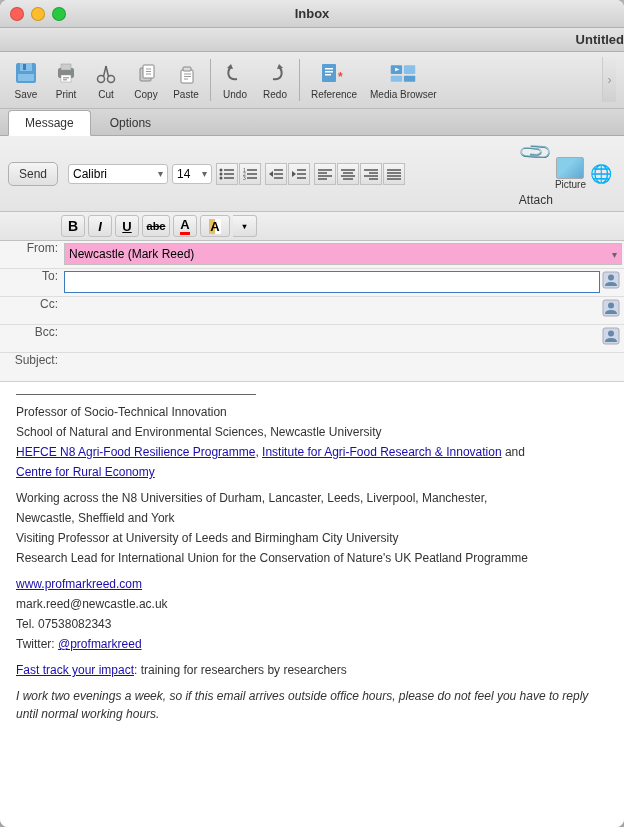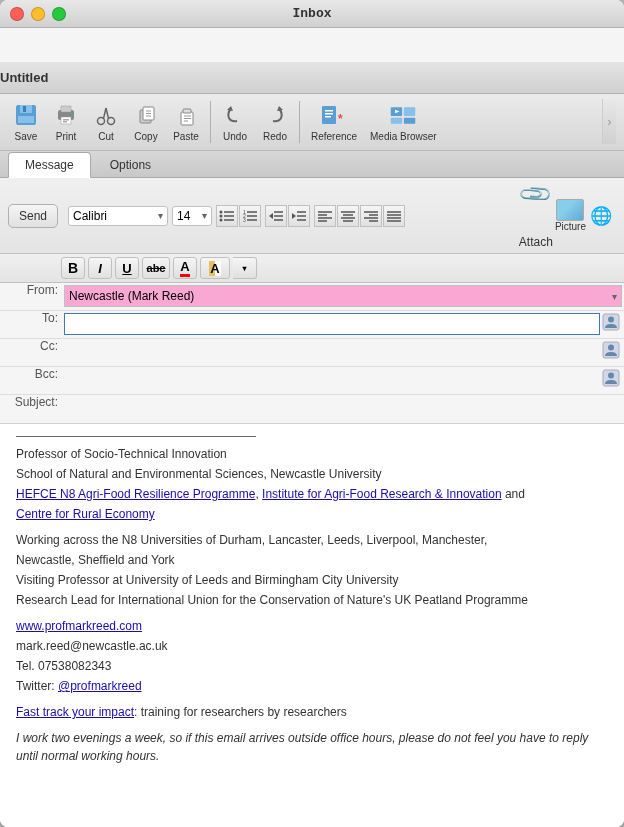--- a/index.html
+++ b/index.html
@@ -26,21 +26,20 @@
     
     .title-bar {
       background: linear-gradient(180deg, #e8e8e8 0%, #d0d0d0 100%);
       height: 28px;
       display: flex;
       align-items: center;
       justify-content: center;
       position: relative;
       border-bottom: 1px solid #b0b0b0;
       flex-shrink: 0;
-      font-family: Liberation Mono, monospace;
     }
     .title-bar-buttons {
       position: absolute;
       left: 10px;
       display: flex;
       gap: 7px;
       align-items: center;
     }
     .tb-btn {
       width: 14px;
@@ -360,21 +359,21 @@
 
   <div class="title-bar">
     <div class="title-bar-buttons">
       <div class="tb-btn close"></div>
       <div class="tb-btn minimize"></div>
       <div class="tb-btn maximize"></div>
     </div>
     <span class="title-bar-title">Inbox</span>
   </div>
 
-  <div style="background: linear-gradient(180deg, #e4e4e4 0%, #d0d0d0 100%); border-bottom: 1px solid #b0b0b0; display: flex; align-items: center; justify-content: flex-start; height: 32px; flex-shrink: 0; margin-top: 34px;">
+  <div style="background: linear-gradient(180deg, #e4e4e4 0%, #d0d0d0 100%); border-bottom: 1px solid #b0b0b0; display: flex; align-items: center; justify-content: flex-end; height: 24px; flex-shrink: 0;">
     <span style="font-size:13px; font-weight:600; color:#333;">Untitled</span>
   </div>
 
   <div class="toolbar">
     <div class="toolbar-btn">
       <div class="icon-area">
         <svg width="24" height="24" viewBox="0 0 24 24">
           <rect x="2" y="2" width="20" height="20" rx="2" fill="#5a9fd4"></rect>
           <rect x="6" y="2" width="12" height="8" fill="#87c0e8"></rect>
           <rect x="9" y="3" width="3" height="6" fill="#3a7fbc"></rect>

